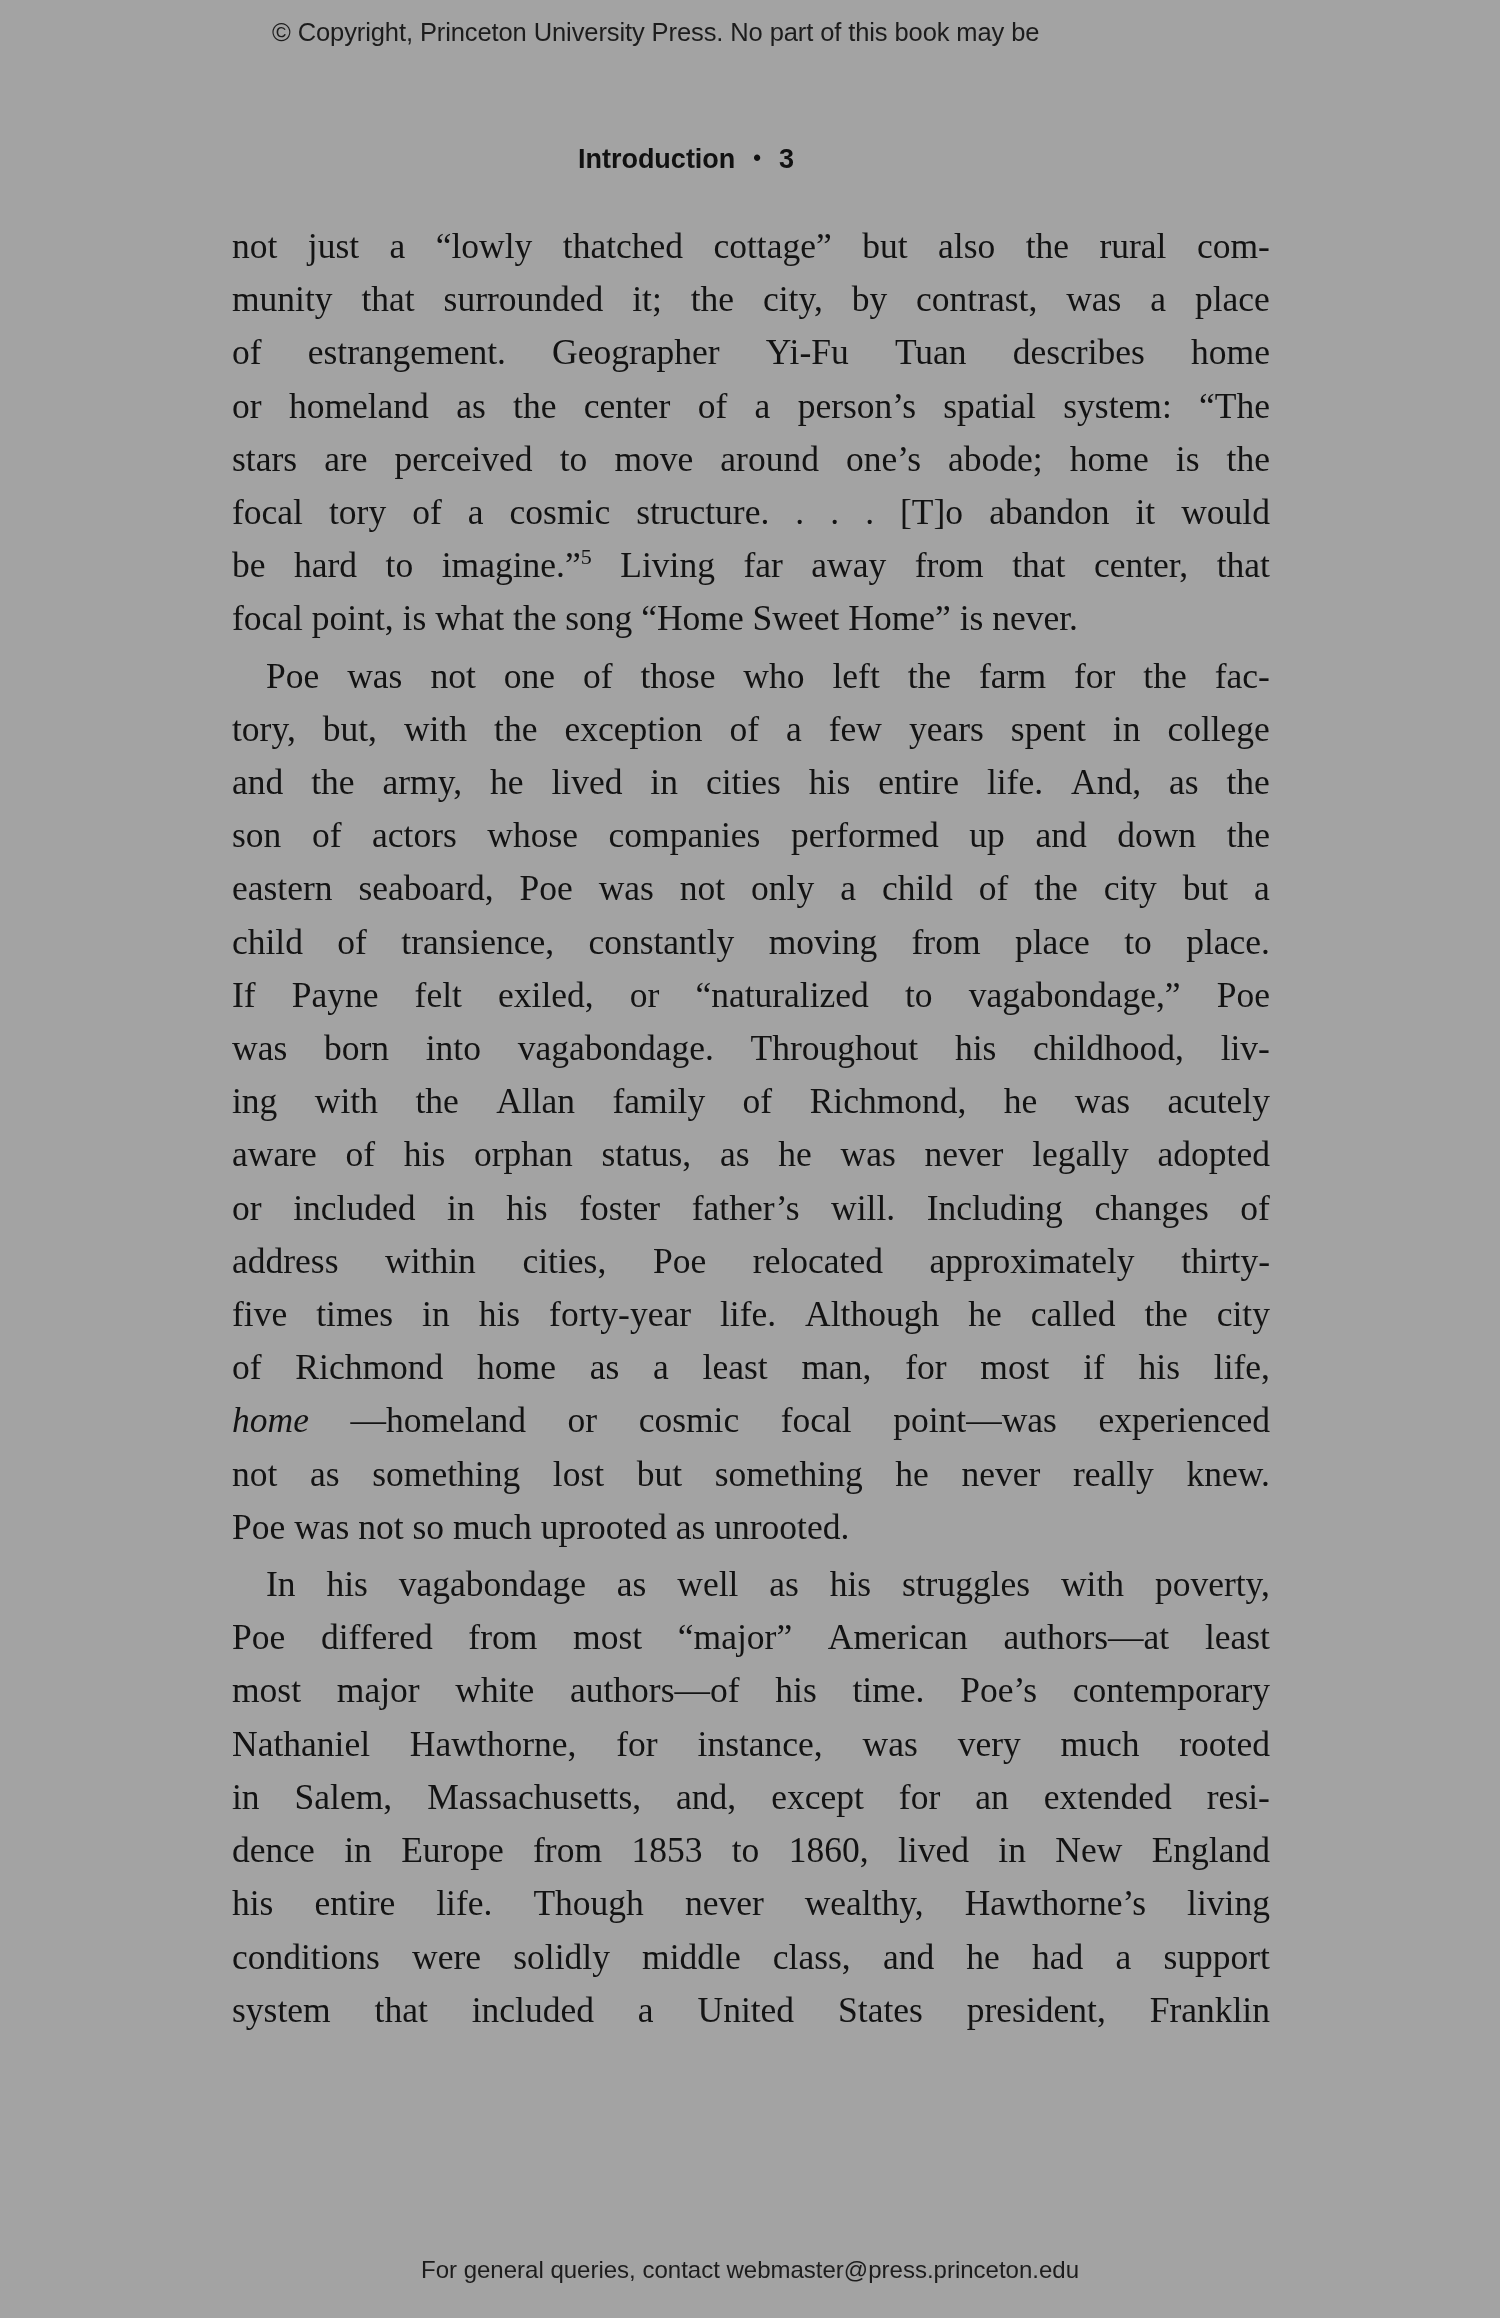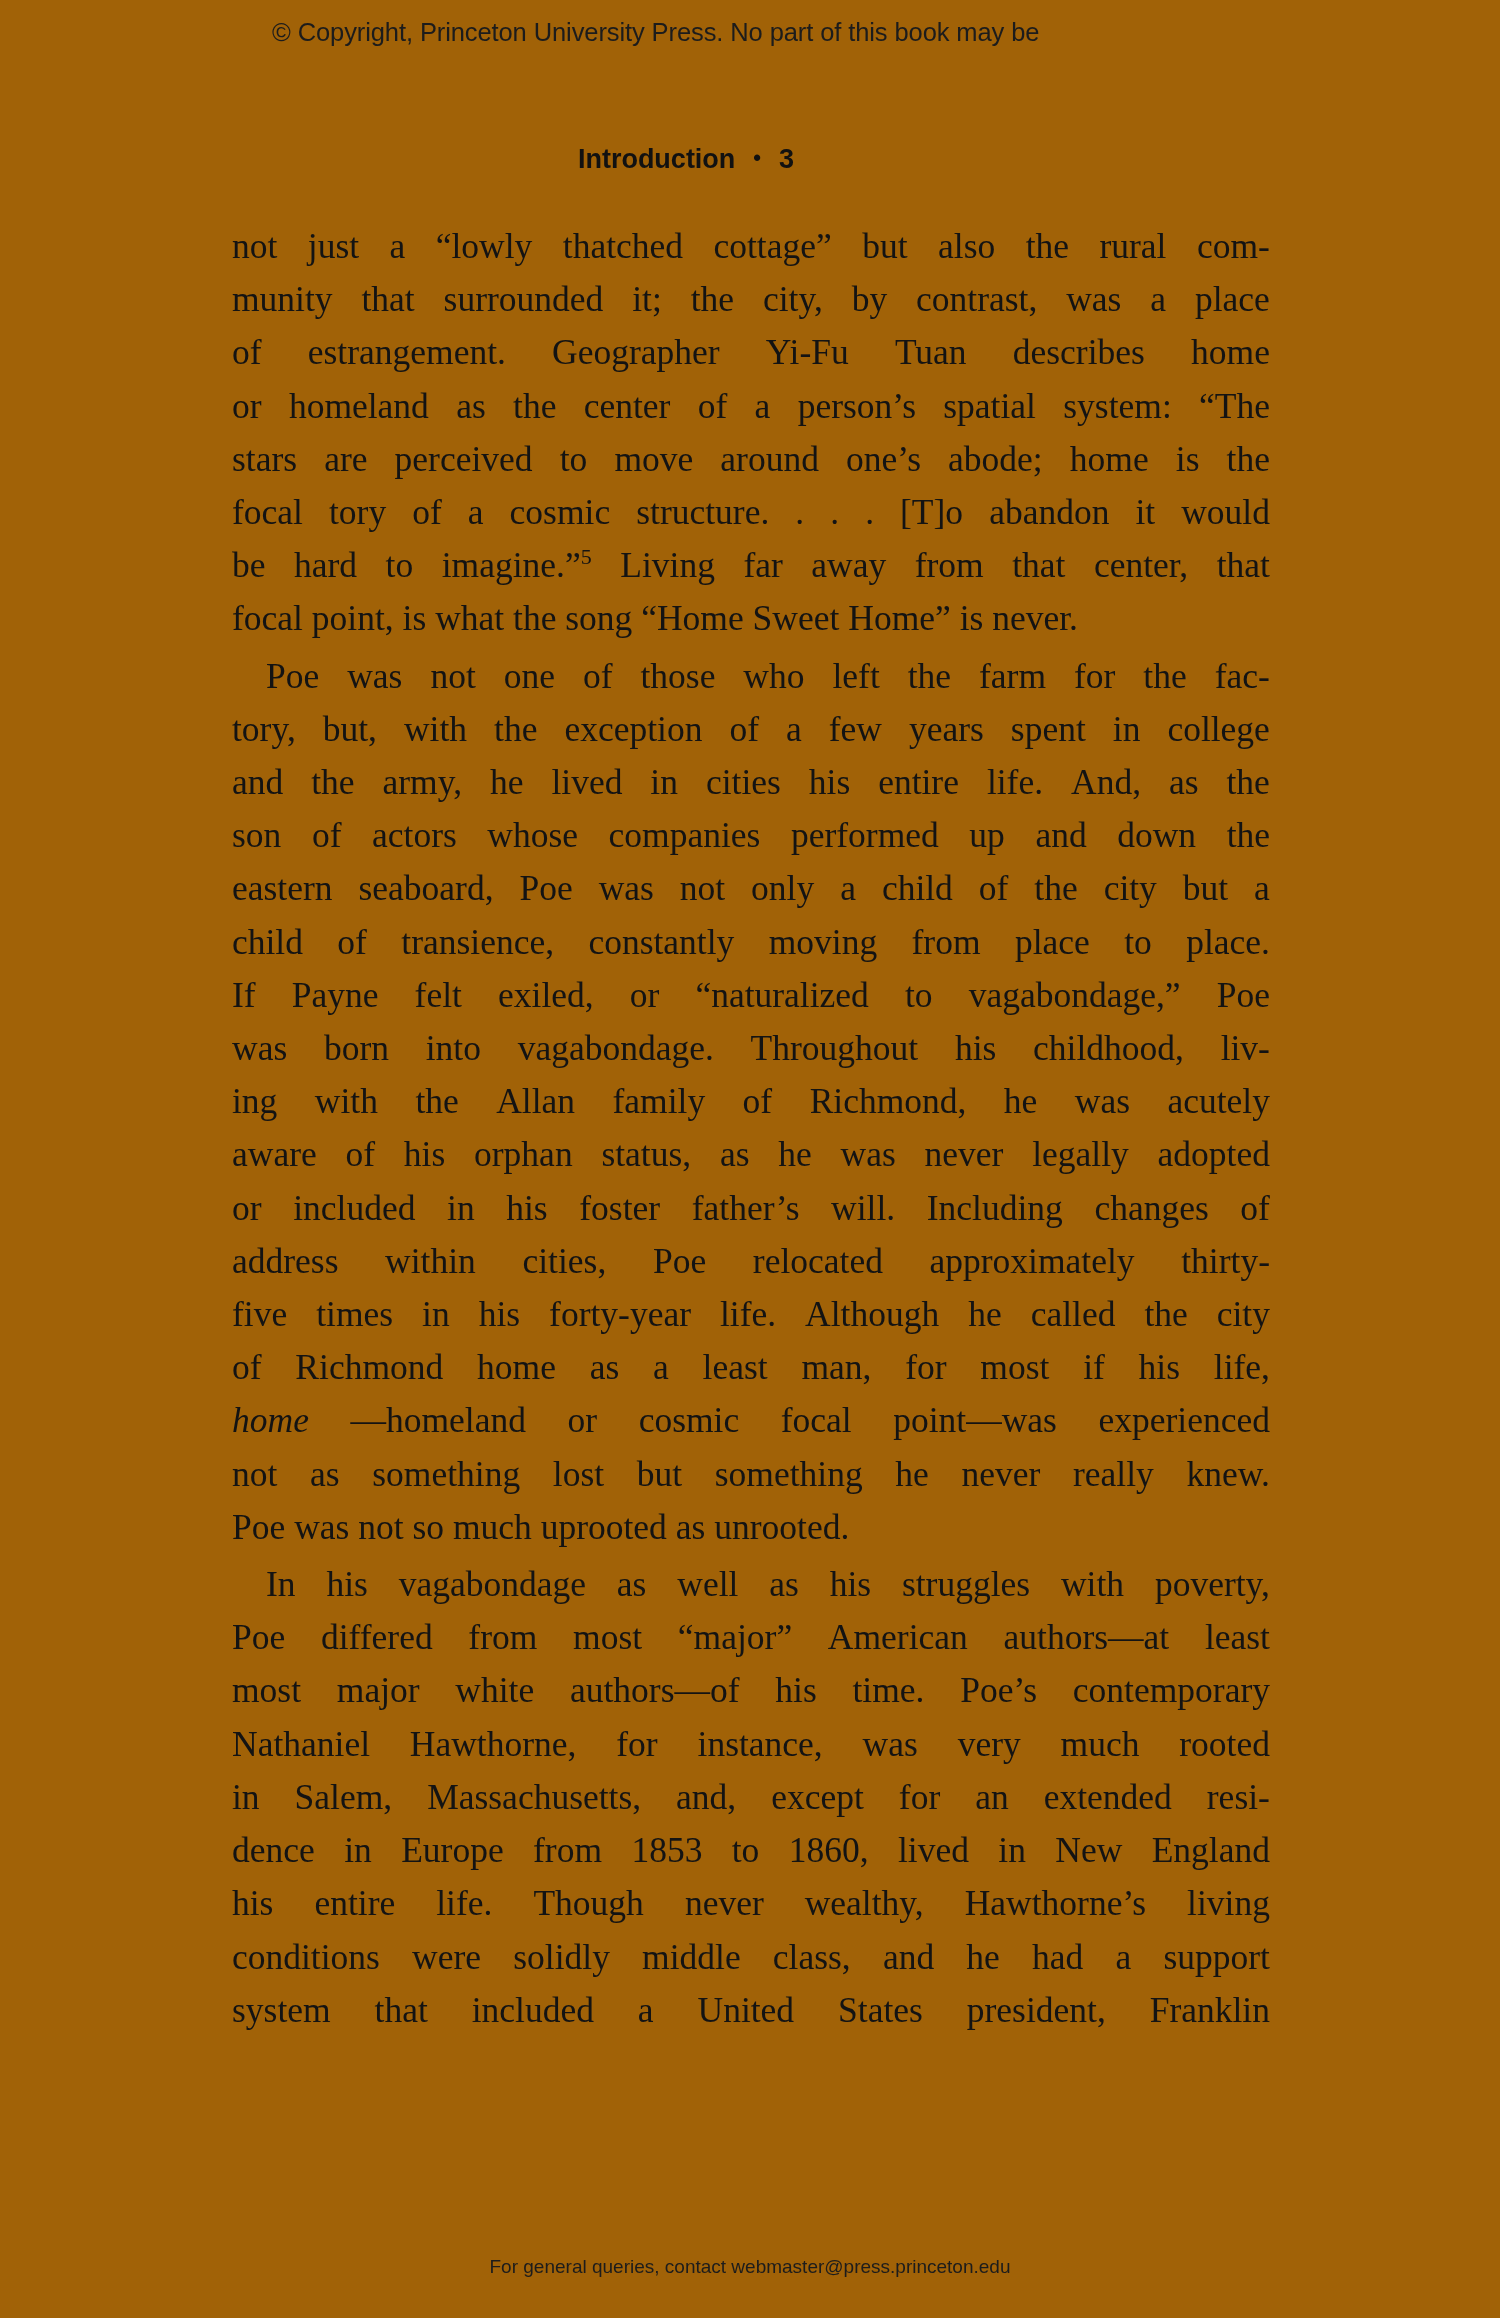--- a/index.html
+++ b/index.html
@@ -4,21 +4,21 @@
 <style>
   html, body {
     margin: 0;
     padding: 0;
     background: #ffffff;
   }
   .page {
     position: relative;
     width: 1500px;
     height: 2318px;
-    background: #a16207;
+    background: #a3a3a3;
     overflow: hidden;
     font-family: "Liberation Serif", "DejaVu Serif", serif;
   }
 
   
   .copyright {
     position: absolute;
     left: 272px;
     top: 14px;
     width: 920px;
@@ -83,21 +83,21 @@
   em { font-style: italic; }
 
   
   .footer {
     position: absolute;
     left: 0;
     top: 2256px;
     width: 1500px;
     text-align: center;
     font-family: "Liberation Sans", "DejaVu Sans", sans-serif;
-    font-size: 19px;
+    font-size: 24px;
     color: #1c1c1c;
   }
 </style>
 </head>
 <body>
 
 <div class="page">
 
   <div class="copyright">
       <span class="cline">© Copyright, Princeton University Press. No part of this book may be</span>

